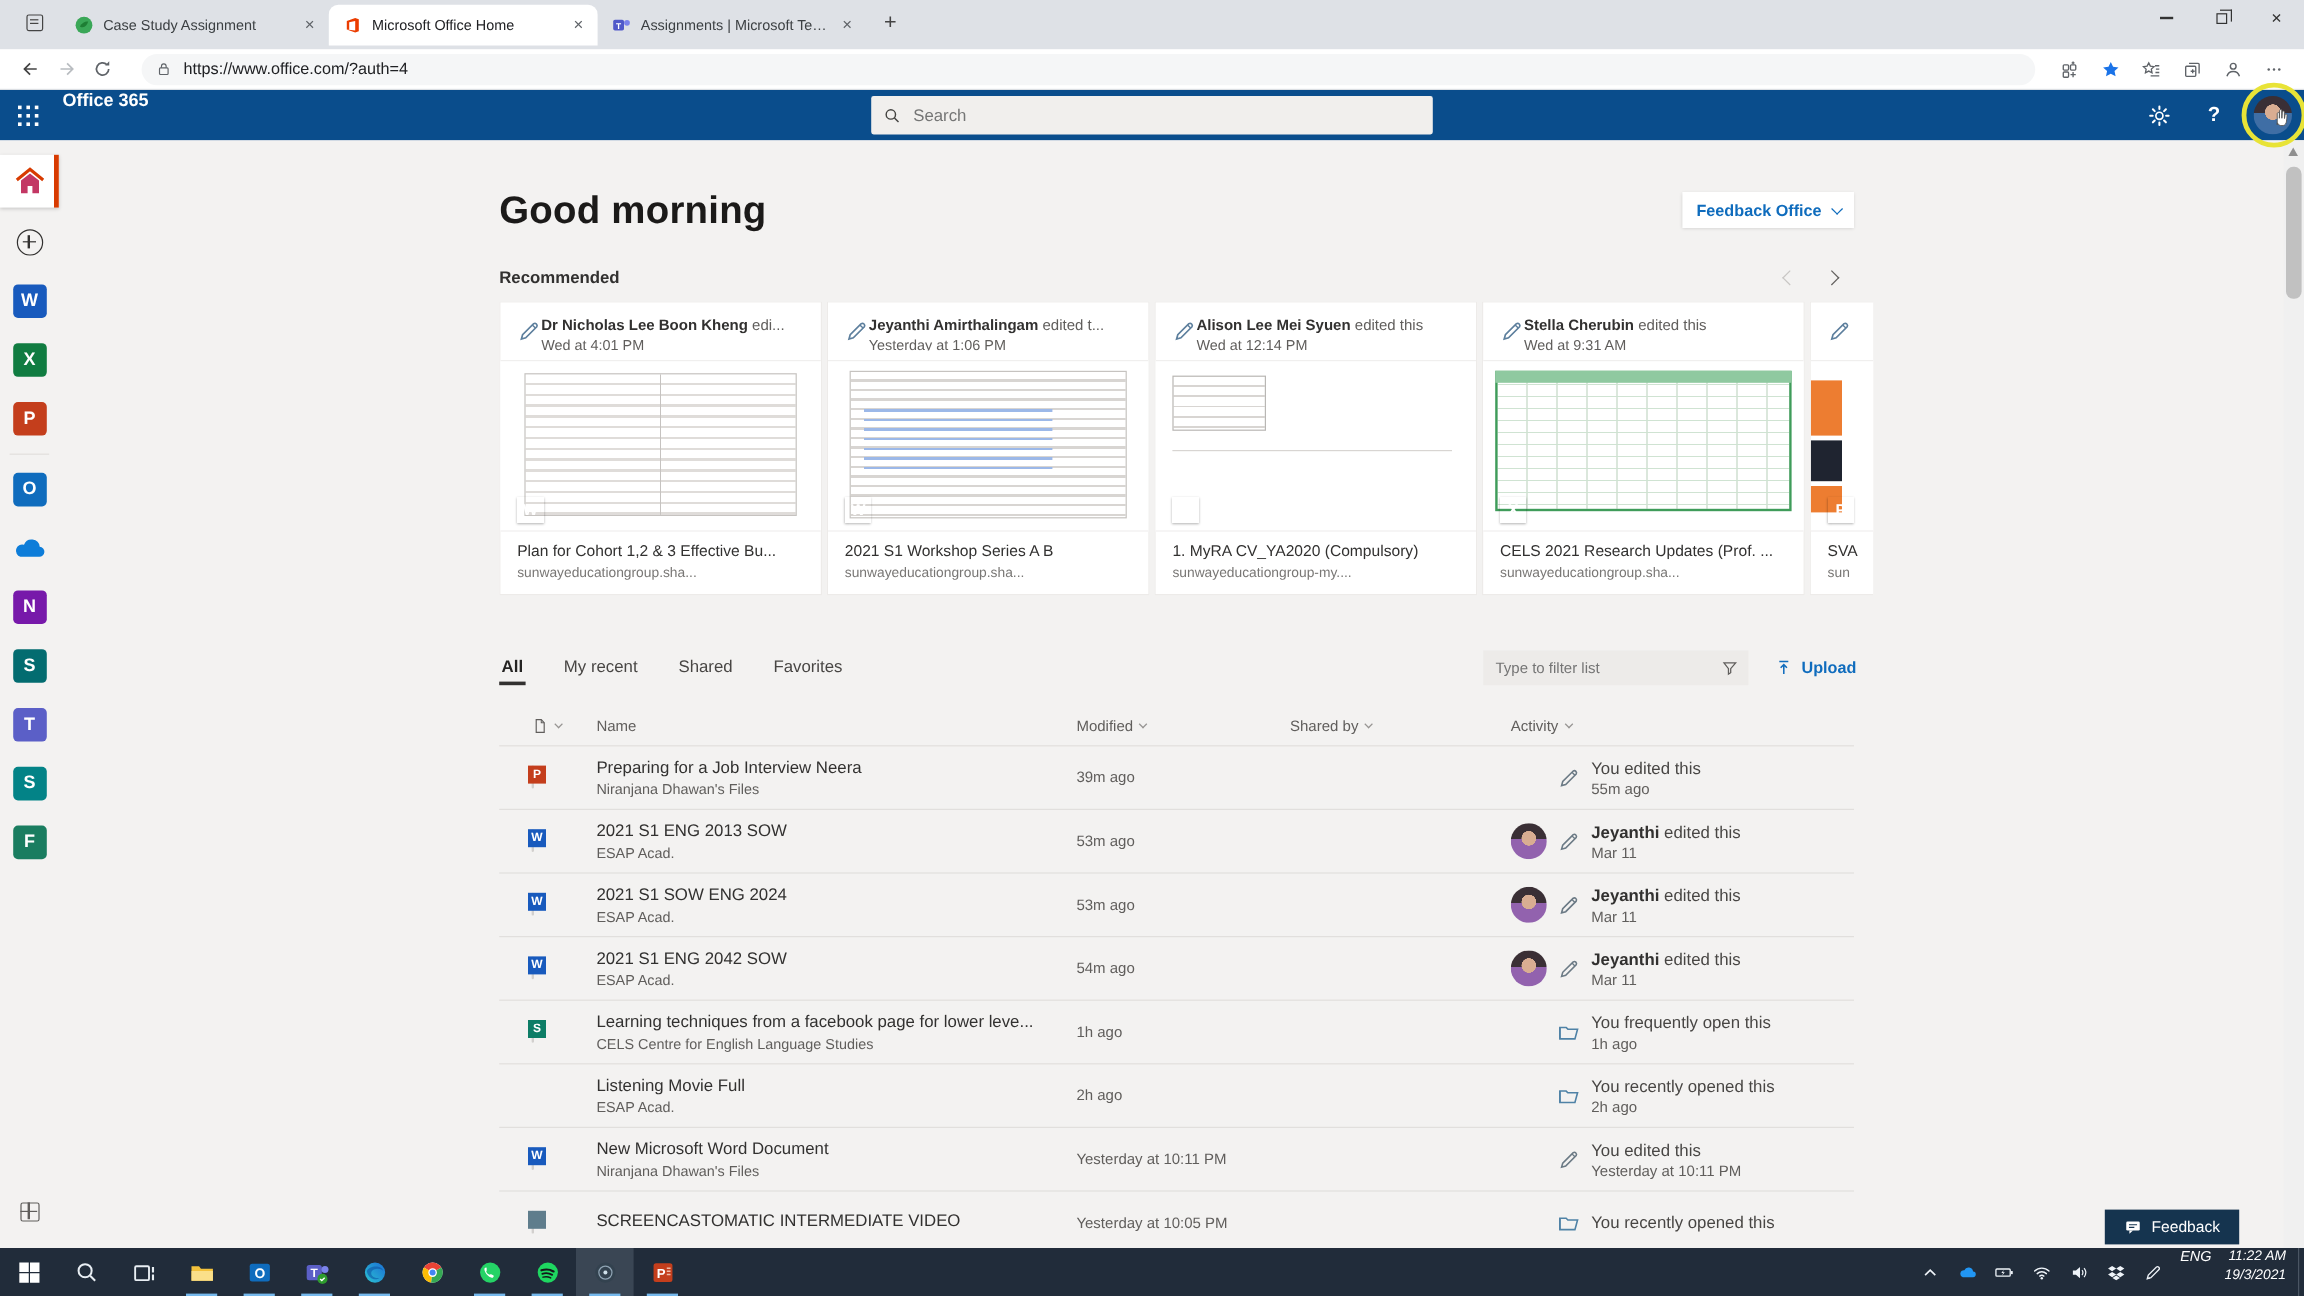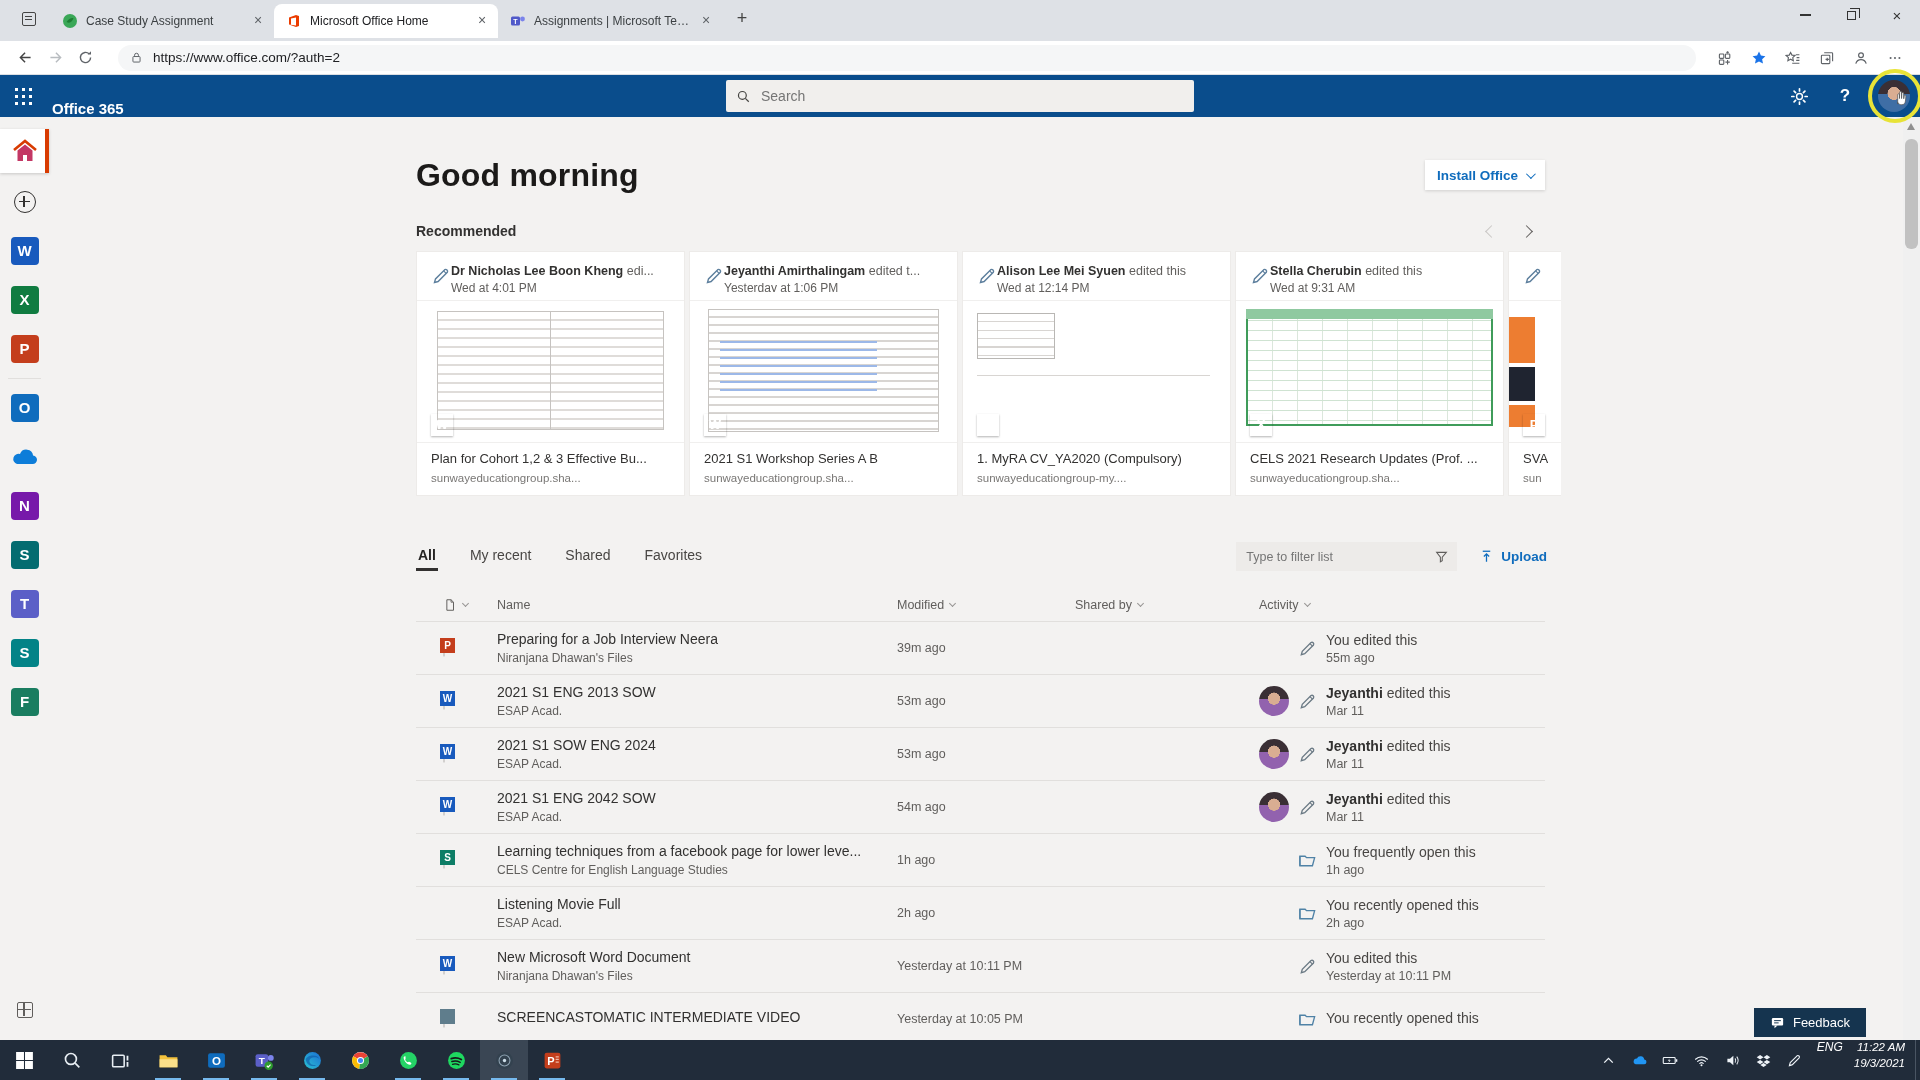--- a/index.html
+++ b/index.html
@@ -33,21 +33,21 @@
   .navbtn.disabled { color:#b8bcc0; }
   .navbtn svg { width:17px; height:17px; }
   .omnibox { flex:1; height:26px; margin:0 14px 0 18px; background:#f5f6f7; border-radius:13px; display:flex; align-items:center; padding:0 12px; }
   .omnibox svg { width:13px; height:13px; color:#5f6368; }
   .url { font-size:13.5px; color:#202124; margin-left:10px; }
   .toolbar-right { display:flex; align-items:center; gap:4px; }
   .toolbar-right .navbtn svg { width:16px; height:16px; }
   .star-filled { color:#1a73e8; }
 
   
-  .suitebar { position:relative; height:42px; background:#0a4d8c; display:flex; align-items:flex-end; }
+  .suitebar { position:relative; height:42px; background:#0a4d8c; display:flex; align-items:flex-start; }
   .waffle { width:46px; height:42px; border:none; background:transparent; display:flex; align-items:center; justify-content:center; }
   .waffle i { width:3px; height:3px; background:#fff; display:block; margin:-14px 0 0 -14px;
     box-shadow:0 0 #fff,7px 0 #fff,14px 0 #fff,0 7px #fff,7px 7px #fff,14px 7px #fff,0 14px #fff,7px 14px #fff,14px 14px #fff; }
   .brand { color:#fff; font-size:15px; font-weight:bold; margin-left:6px; }
   .searchbox { position:absolute; left:726px; top:5px; width:468px; height:32px; background:#f1efed; border-radius:2px; display:flex; align-items:center; padding:0 10px; }
   .searchbox svg { width:15px; height:15px; color:#454441; }
   .searchbox input { border:none; background:transparent; outline:none; font-size:14px; margin-left:10px; width:380px; font-family:"Liberation Sans",sans-serif; color:#323130; }
   .suite-right { position:absolute; right:0; top:0; height:42px; display:flex; align-items:center; }
   .suitebtn { width:46px; height:42px; border:none; background:transparent; color:#fff; display:flex; align-items:center; justify-content:center; }
   .suitebtn svg { width:19px; height:19px; }
@@ -457,21 +457,21 @@
         </button>
       <button class="navbtn">
           <svg>
             <use href="#ic-refresh"></use>
           </svg>
         </button>
       <div class="omnibox">
         <svg>
             <use href="#ic-lock"></use>
           </svg>
-        <span class="url">https://www.office.com/?auth=2</span>
+        <span class="url">https://www.office.com/?auth=4</span>
       </div>
       <div class="toolbar-right">
         <button class="navbtn">
             <svg>
               <use href="#ic-apps-grid"></use>
             </svg>
           </button>
         <button class="navbtn star-filled">
             <svg>
               <use href="#ic-star-filled"></use>
@@ -612,21 +612,21 @@
 
           </div>
         </div>
 
       <div class="content">
         <div class="maincol">
 
           <div class="greet-row">
             <h1 class="greeting">Good morning</h1>
             <button class="install-btn">
-              <span>Install Office</span>
+              <span>Feedback Office</span>
               <span class="caret"></span>
             </button>
           </div>
 
           <div class="rec-row">
             <span class="rec-label">Recommended</span>
             <span class="rec-nav">
               <button style="border:none;background:none"><span class="chev left"></span></button>
               <button style="border:none;background:none"><span class="chev right"></span></button>
             </span>

